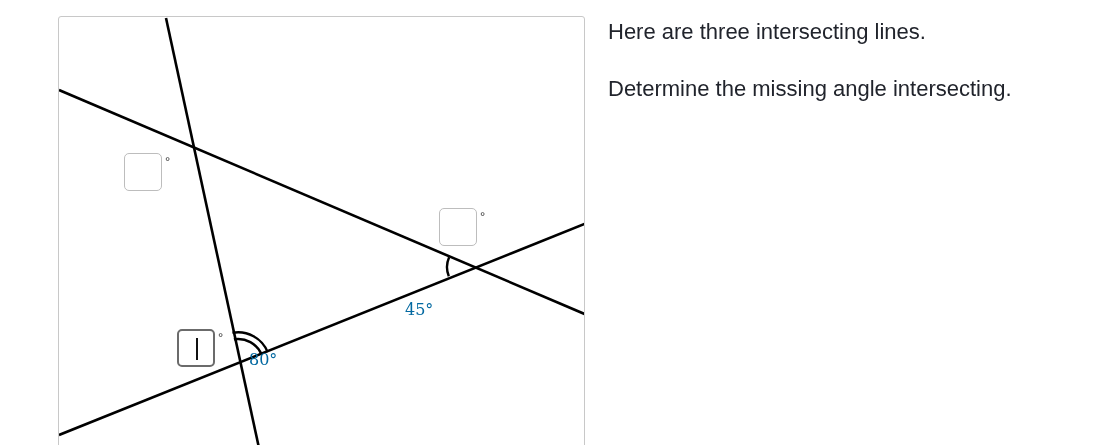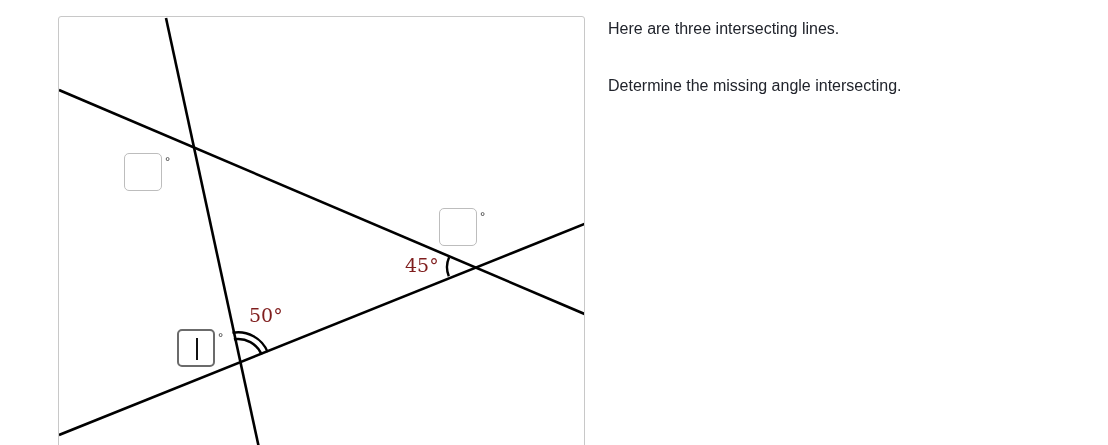--- a/index.html
+++ b/index.html
@@ -6,38 +6,38 @@
   body { width: 1108px; height: 445px; position: relative; overflow: hidden;
          font-family: "Liberation Sans", sans-serif; }
   .diagram-frame {
     position: absolute; left: 58px; top: 16px; width: 527px; height: 440px;
     border: 1px solid #c8c8c8; border-radius: 3px; box-sizing: border-box;
     background: #fff; overflow: hidden;
   }
   .diagram-svg { position: absolute; left: 0; top: 0; }
   .angle-label {
     position: absolute; font-family: "DejaVu Serif", "Liberation Serif", serif;
-    font-size: 19px; color: #7f1d1d; line-height: 1; white-space: nowrap;
+    font-size: 16px; color: #0369a1; line-height: 1; white-space: nowrap; margin-top: 46px;
   }
   .answer-box {
     position: absolute; width: 38px; height: 38px; box-sizing: border-box;
     border: 1px solid #bdbdbd; border-radius: 5px; background: #fff;
     font-family: "Liberation Sans", sans-serif; font-size: 16px;
     text-align: center; outline: none; padding: 0;
   }
   .answer-box.focused { border: 2px solid #6b6b6b; }
   .caret {
     position: absolute; left: 17px; top: 7px; width: 1.5px; height: 22px; background: #111;
   }
   .deg {
     position: absolute; font-family: "Liberation Sans", sans-serif; font-size: 13px;
     color: #333; line-height: 1;
   }
   .prompt {
-    position: absolute; left: 608px; font-size: 16px; color: #21242c;
+    position: absolute; left: 608px; font-size: 22px; color: #21242c;
     font-family: "Liberation Sans", sans-serif; line-height: 1.2;
   }
 </style>
 </head>
 <body>
 
 <div class="diagram-frame">
   <svg class="diagram-svg" width="527" height="440" viewBox="58 16 527 440">
 
     <line x1="165" y1="17" x2="258" y2="447" stroke="#000" stroke-width="2.6"></line>
@@ -45,21 +45,21 @@
     <line x1="58" y1="89" x2="586" y2="314" stroke="#000" stroke-width="2.6"></line>
 
     <line x1="58" y1="434" x2="586" y2="222" stroke="#000" stroke-width="2.6"></line>
 
     <path d="M 231.5 331.7 A 32 32 0 0 1 266.7 351.1" fill="none" stroke="#000" stroke-width="2.4"></path>
     <path d="M 232.9 338.3 A 25.5 25.5 0 0 1 260.6 353.5" fill="none" stroke="#000" stroke-width="2.4"></path>
 
     <path d="M 448.1 256.2 A 25 25 0 0 0 447.8 275.3" fill="none" stroke="#000" stroke-width="2.4"></path>
   </svg>
 
-  <div class="angle-label" style="left:190px; top:289px;">50°</div>
+  <div class="angle-label" style="left:190px; top:289px;">80°</div>
   <div class="angle-label" style="left:346px; top:239px;">45°</div>
 
   <div class="answer-box" style="left:65px; top:136px;"></div>
   <div class="deg" style="left:106px; top:138px;">°</div>
 
   <div class="answer-box" style="left:380px; top:191px;"></div>
   <div class="deg" style="left:421px; top:193px;">°</div>
 
   <div class="answer-box focused" style="left:118px; top:312px;">
     <div class="caret"></div>

